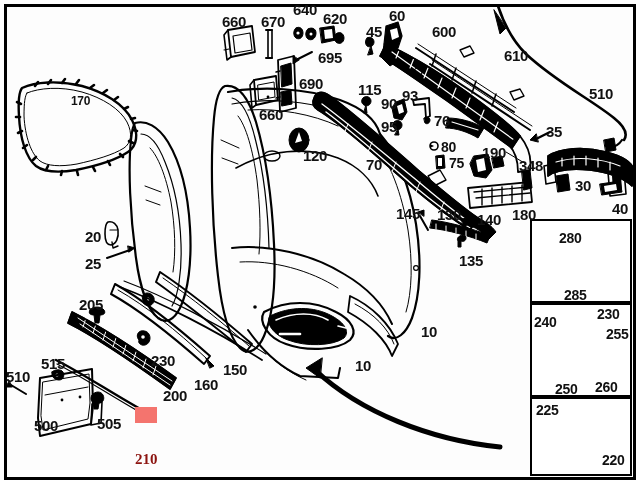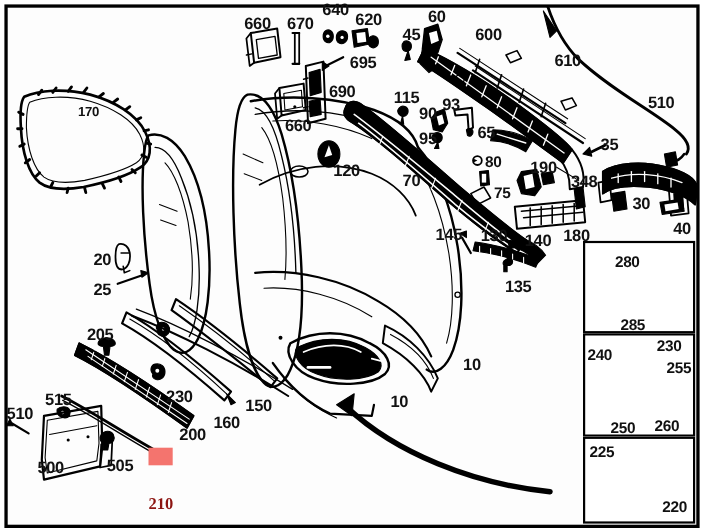--- a/index.html
+++ b/index.html
@@ -518,25 +518,25 @@
       <div class="lbl s15" style="left: 318px; top: 50px;">695</div>
       <div class="lbl s15" style="left: 504px; top: 48px;">610</div>
       <div class="lbl s15" style="left: 299px; top: 76px;">690</div>
       <div class="lbl s15" style="left: 358px; top: 82px;">115</div>
       <div class="lbl s15" style="left: 402px; top: 88px;">93</div>
       <div class="lbl s15" style="left: 381px; top: 96px;">90</div>
       <div class="lbl s15" style="left: 589px; top: 86px;">510</div>
       <div class="lbl s16" style="left: 71px; top: 95px;">170</div>
       <div class="lbl s15" style="left: 259px; top: 107px;">660</div>
       <div class="lbl s15" style="left: 381px; top: 119px;">95</div>
-      <div class="lbl s15" style="left: 434px; top: 113px;">65</div>
+      <div class="lbl s15" style="left: 434px; top: 113px;">76</div>
       <div class="lbl s15" style="left: 546px; top: 124px;">35</div>
       <div class="lbl s15" style="left: 303px; top: 148px;">120</div>
       <div class="lbl s14" style="left: 441px; top: 140px;">80</div>
-      <div class="lbl s14" style="left: 449px; top: 156px; margin-top: 12px;">75</div>
+      <div class="lbl s14" style="left: 449px; top: 156px;">75</div>
       <div class="lbl s15" style="left: 482px; top: 145px;">190</div>
       <div class="lbl s15" style="left: 519px; top: 158px;">348</div>
       <div class="lbl s15" style="left: 366px; top: 157px;">70</div>
       <div class="lbl s15" style="left: 575px; top: 178px;">30</div>
       <div class="lbl s15" style="left: 512px; top: 207px;">180</div>
       <div class="lbl s15" style="left: 612px; top: 201px;">40</div>
       <div class="lbl s15" style="left: 396px; top: 206px;">145</div>
       <div class="lbl s15" style="left: 437px; top: 207px;">130</div>
       <div class="lbl s15" style="left: 477px; top: 212px;">140</div>
       <div class="lbl s15" style="left: 459px; top: 253px;">135</div>

